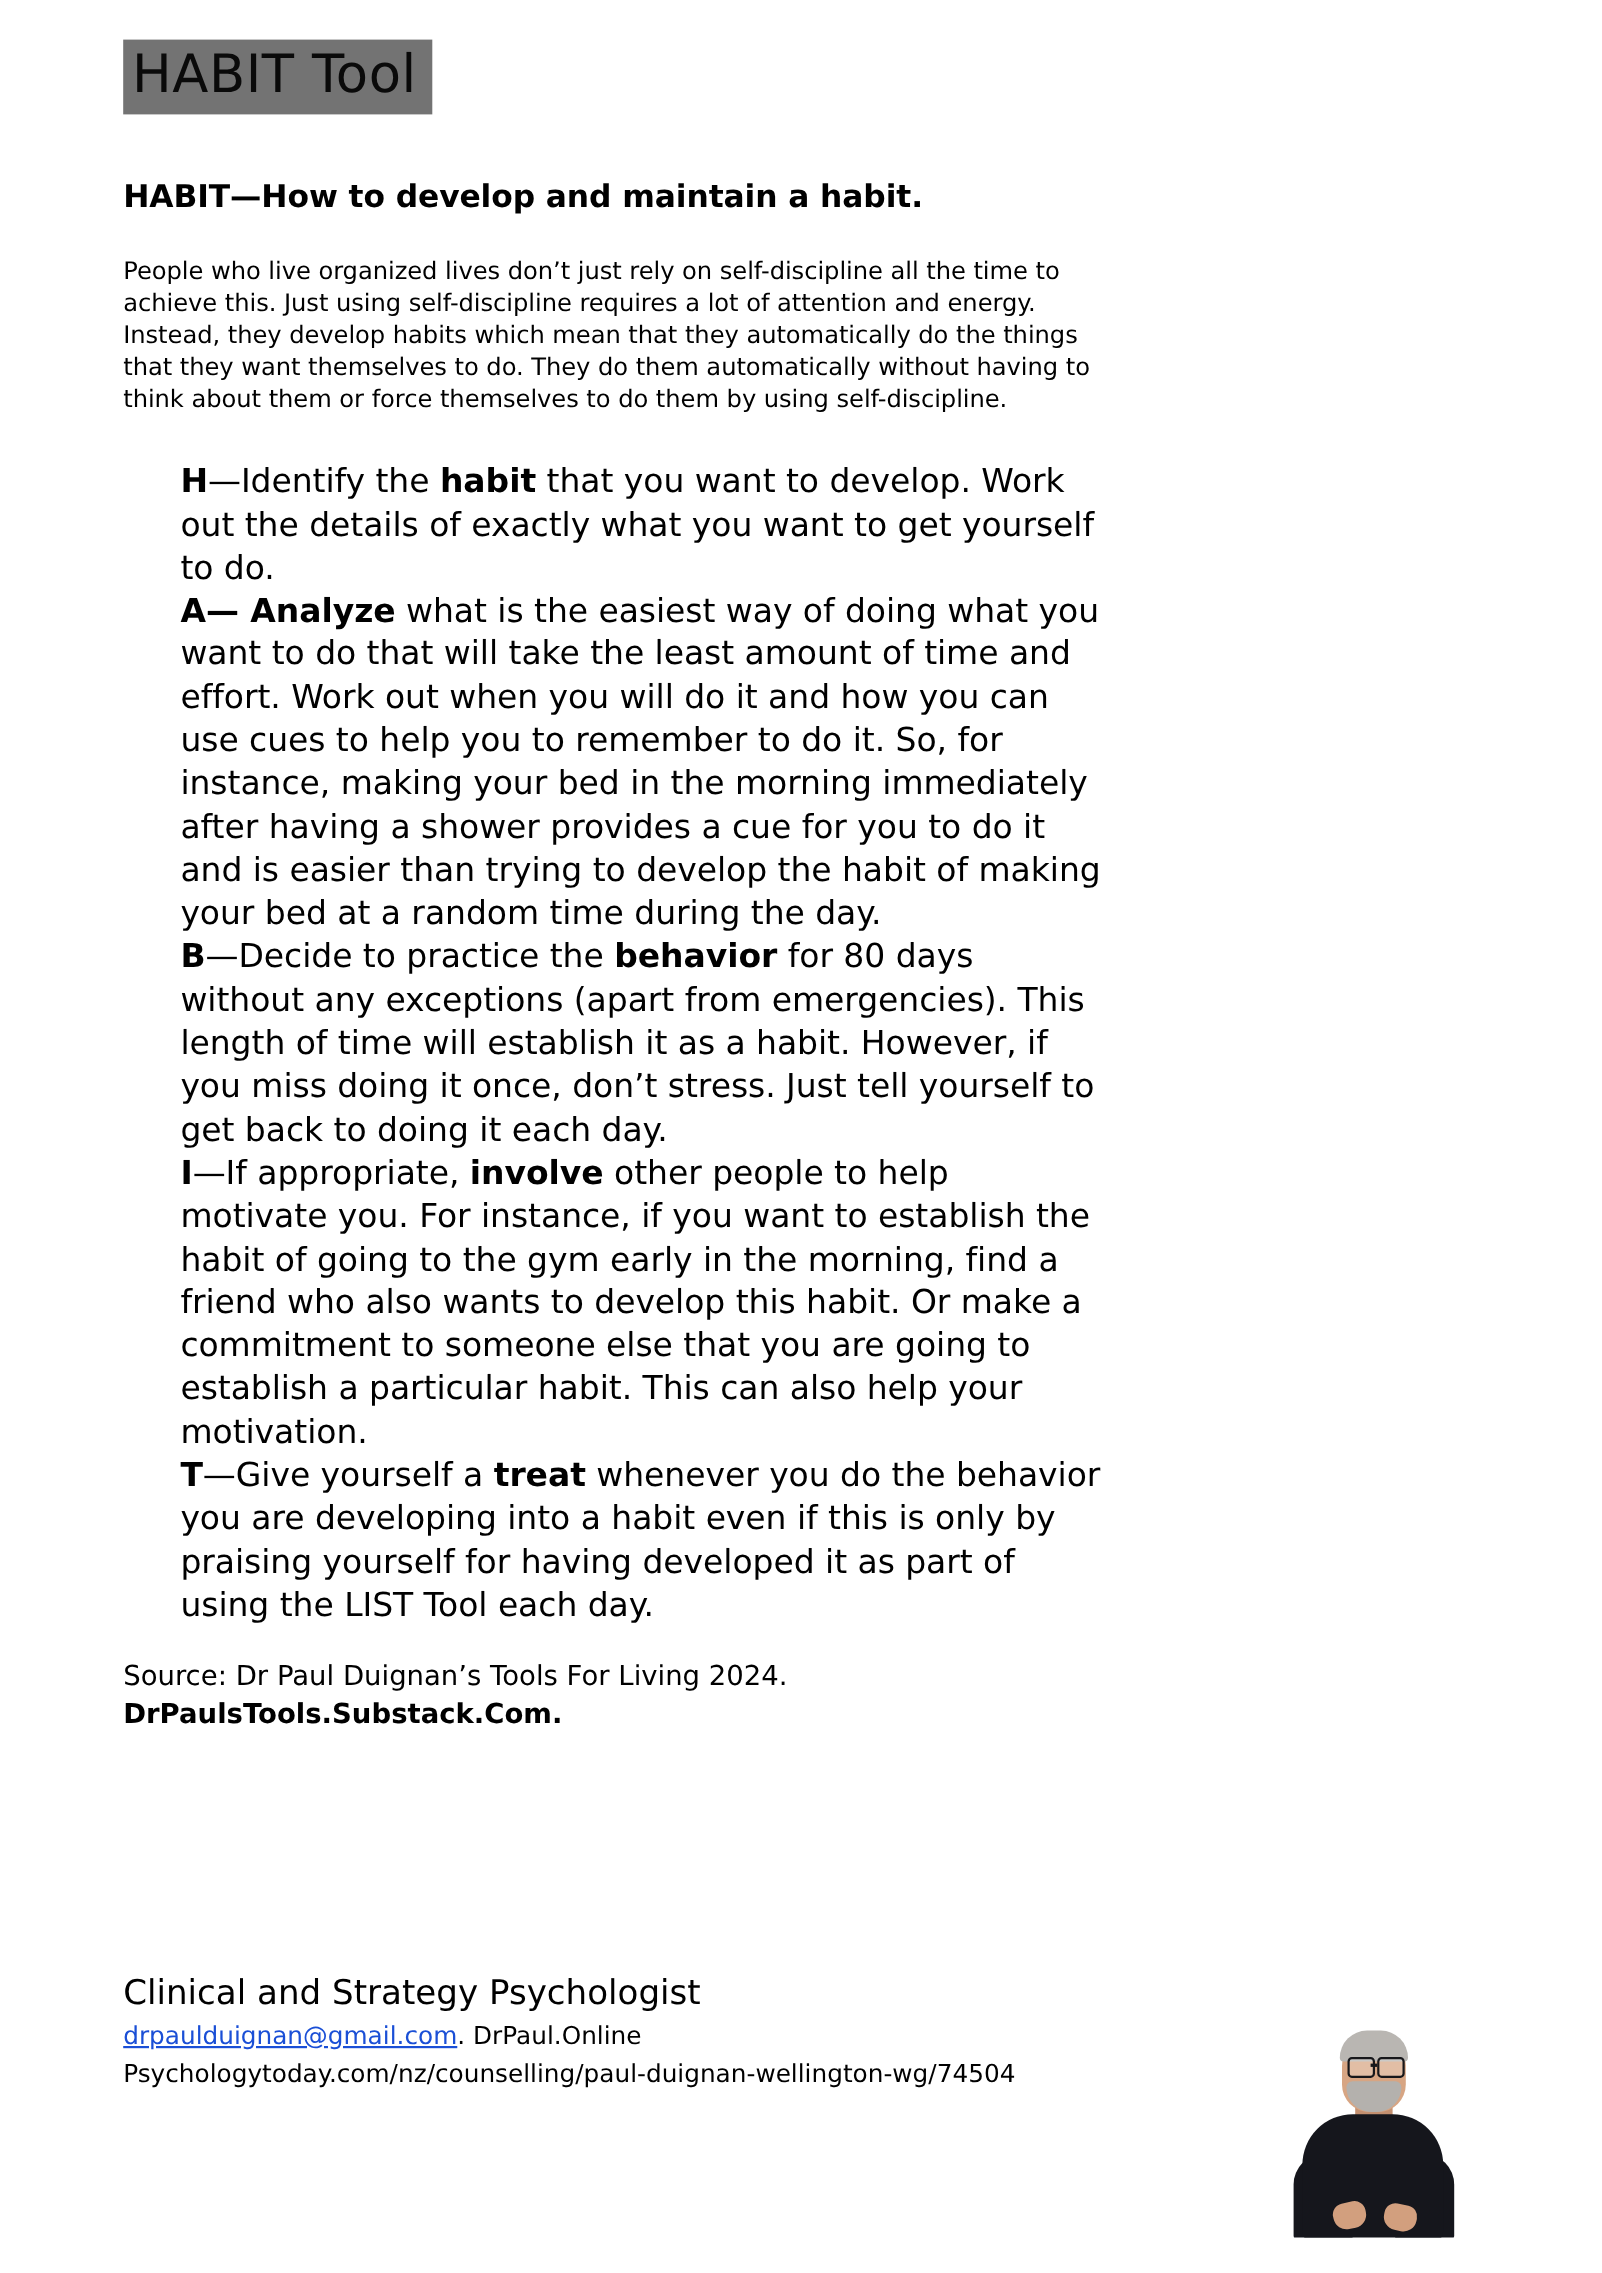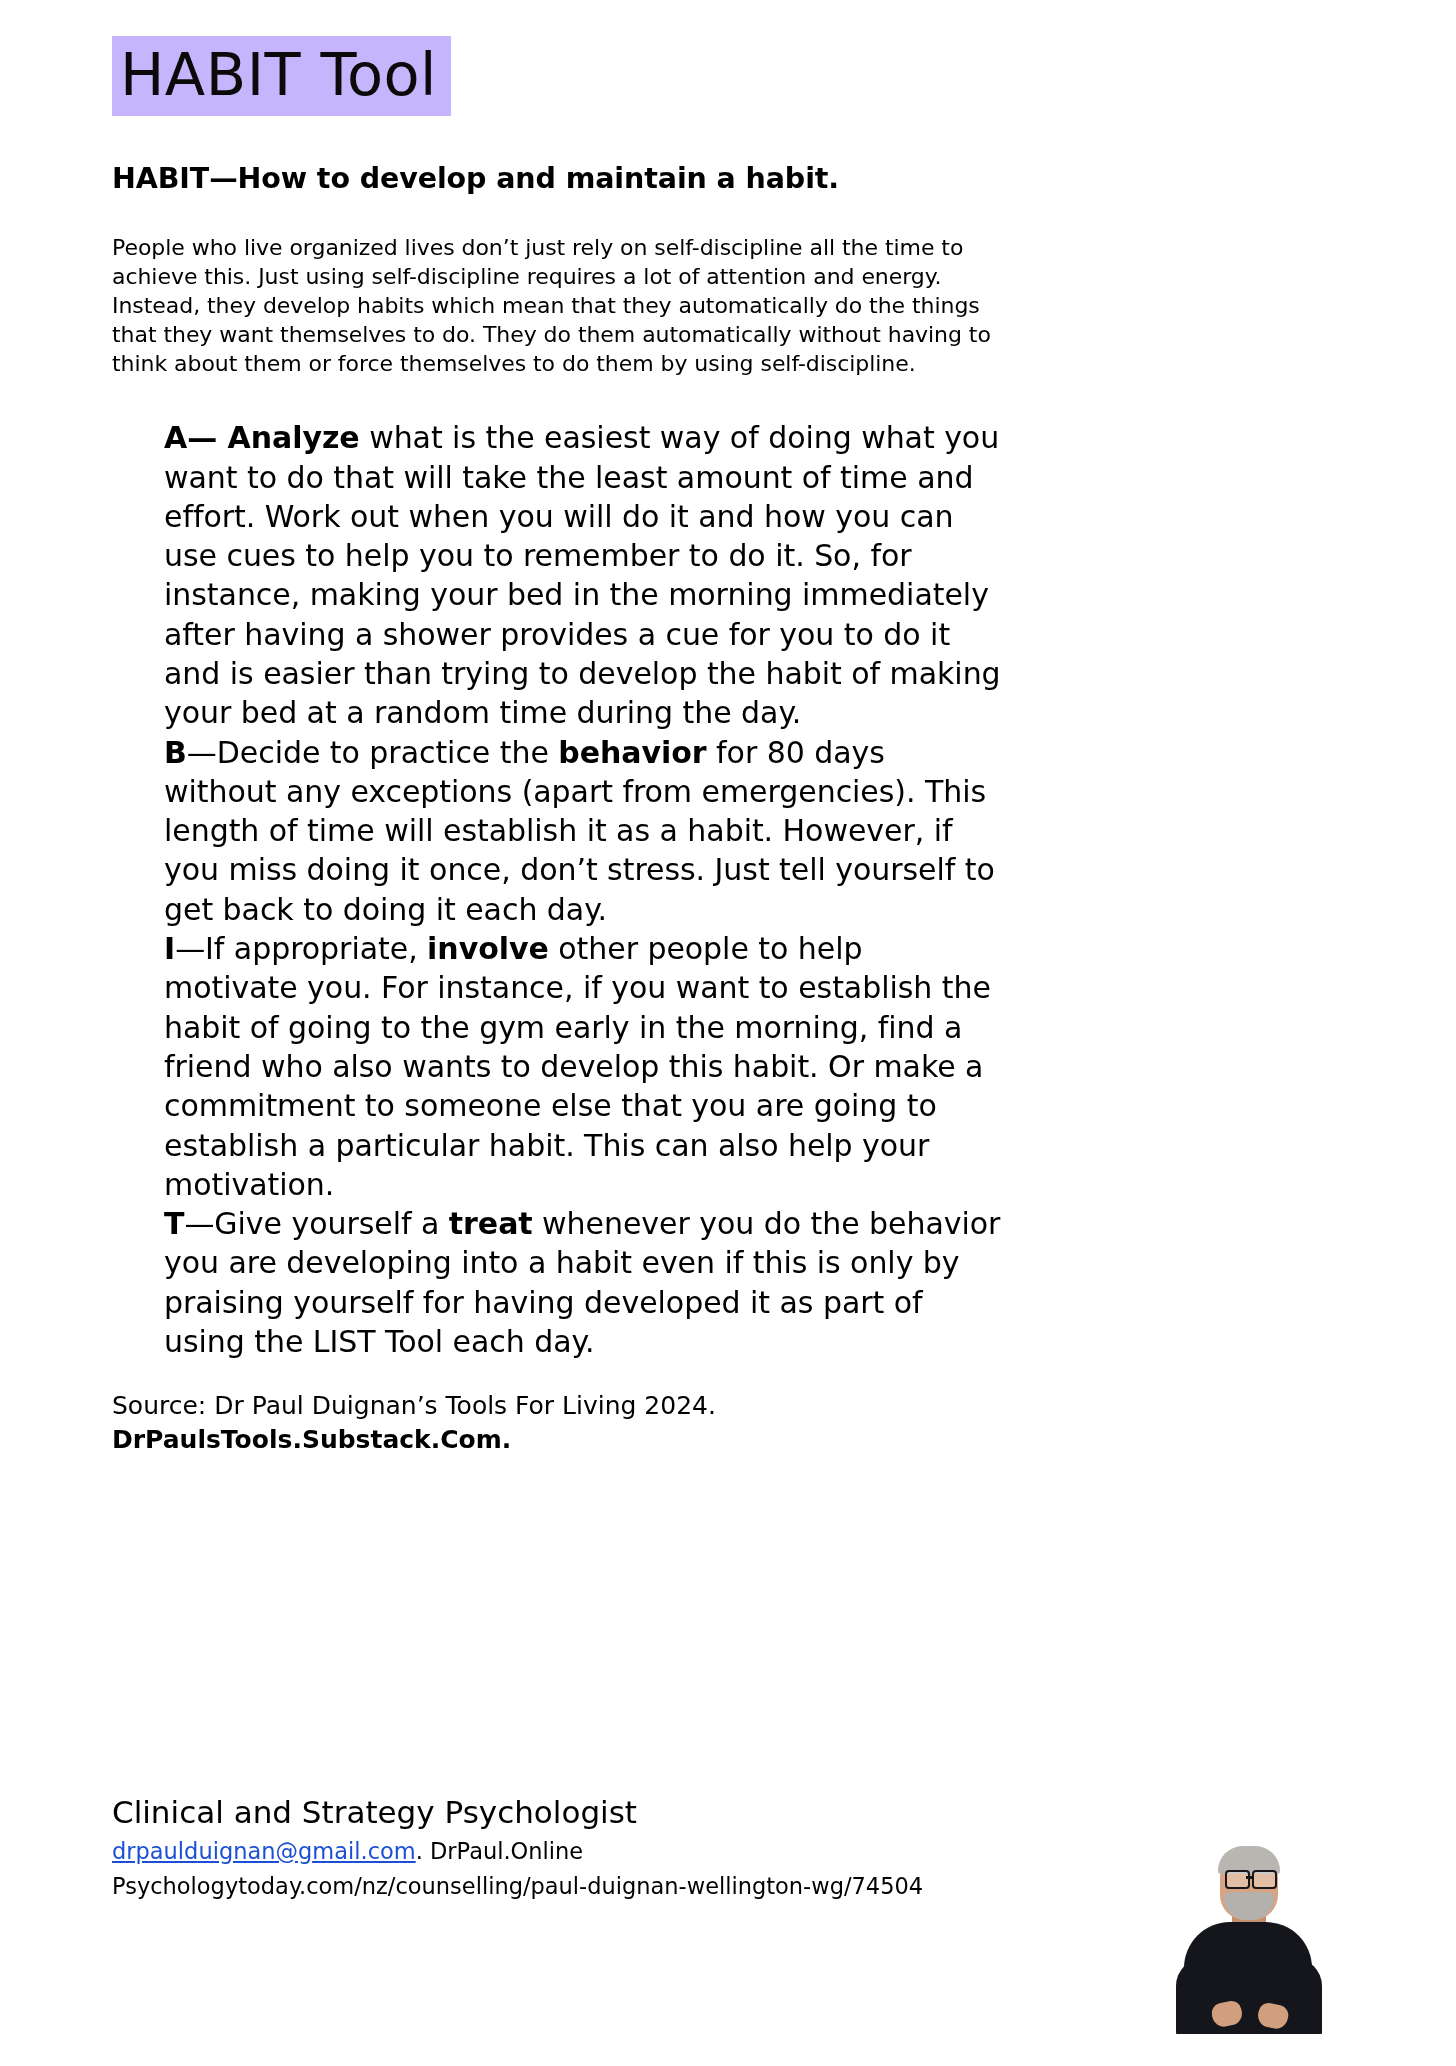--- a/index.html
+++ b/index.html
@@ -25,22 +25,22 @@
   }
 
   
   .title-wrap {
     position: absolute;
     left: 112px;
     top: 36px;
   }
   .title {
     display: inline-block;
-    background: #c4b5fd;
-    font-size: 59px;
+    background: #737373;
+    font-size: 48px;
     line-height: 1.12;
     letter-spacing: 0.5px;
     padding: 6px 14px 8px 8px;
     font-weight: 400;
     color: #0a0a0a;
     font-family: "DejaVu Sans", "Liberation Sans", sans-serif;
   }
 
   
   .content {
@@ -265,20 +265,23 @@
   </div>
 
   <div class="content">
 
     <p class="subtitle">HABIT—How to develop and maintain a habit.</p>
 
     <p class="intro">People who live organized lives don’t just rely on self-discipline all the time to achieve this. Just using self-discipline requires a lot of attention and energy. Instead, they develop habits which mean that they automatically do the things that they want themselves to do. They do them automatically without having to think about them or force themselves to do them by using self-discipline.</p>
 
     <div class="letters">
 
+      <p class="letter-item">
+        <span class="mark">H</span><span>—Identify the </span><span class="kw">habit</span><span> that you want to develop. Work out the details of exactly what you want to get yourself to do.</span>
+      </p>
 
       <p class="letter-item">
         <span class="mark">A</span><span class="mark">— </span><span class="kw">Analyze</span><span> what is the easiest way of doing what you want to do that will take the least amount of time and effort. Work out when you will do it and how you can use cues to help you to remember to do it. So, for instance, making your bed in the morning immediately after having a shower provides a cue for you to do it and is easier than trying to develop the habit of making your bed at a random time during the day.</span>
       </p>
 
       <p class="letter-item">
         <span class="mark">B</span><span>—Decide to practice the </span><span class="kw">behavior</span><span> for 80 days without any exceptions (apart from emergencies). This length of time will establish it as a habit. However, if you miss doing it once, don’t stress. Just tell yourself to get back to doing it each day.</span>
       </p>
 
       <p class="letter-item">

